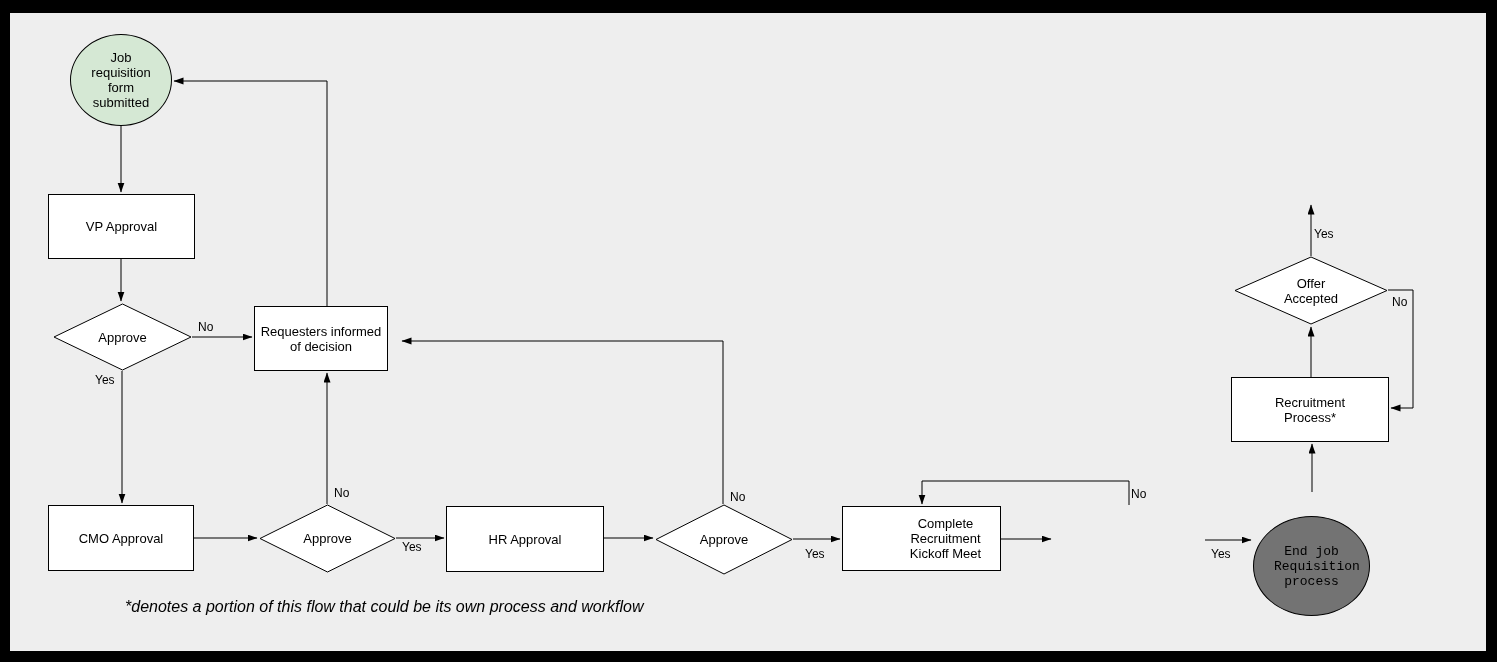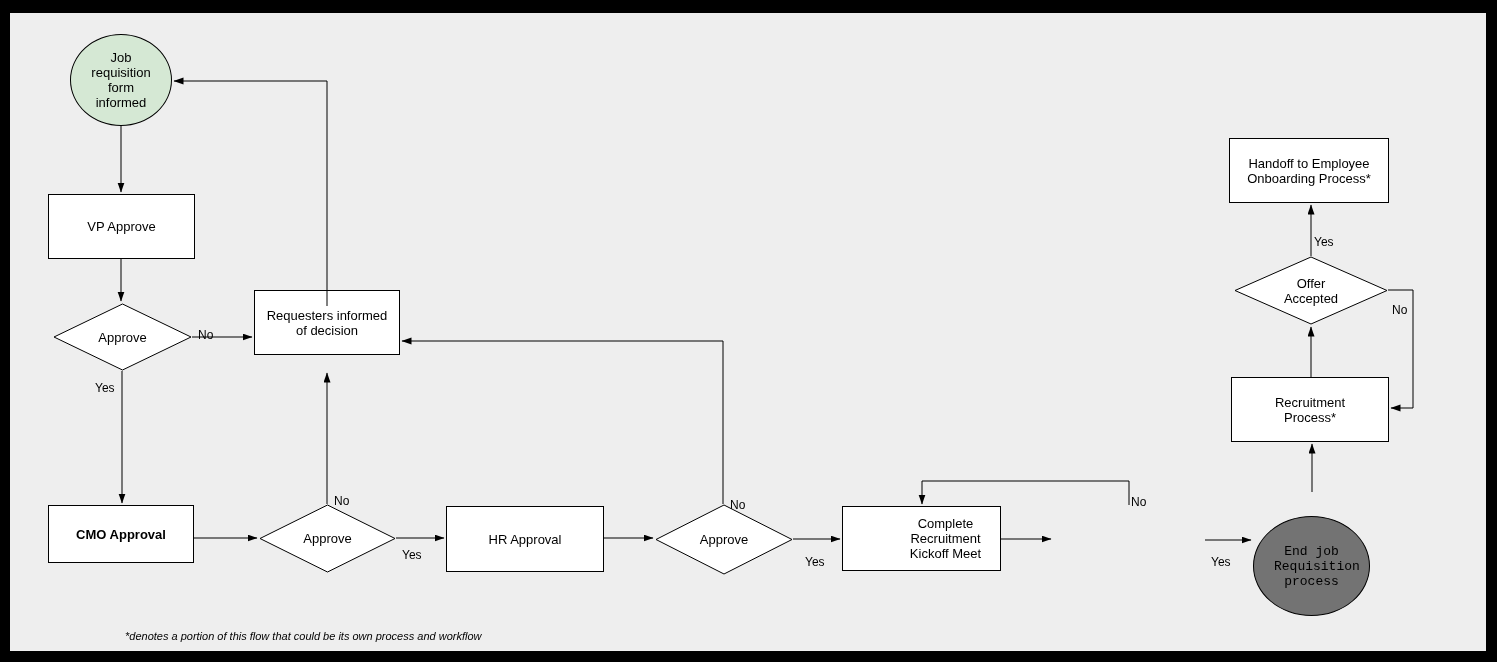--- a/index.html
+++ b/index.html
@@ -7,51 +7,51 @@
           font-family:"Liberation Sans", sans-serif;}
   #panel{position:absolute;left:10px;top:13px;width:1476px;height:638px;background:#eeeeee;}
   .node{position:absolute;display:flex;align-items:center;justify-content:center;
         text-align:center;font-size:13px;line-height:15px;color:#000;box-sizing:border-box;}
   .rect{background:#ffffff;border:1px solid #000;}
   .ellipse{border:1px solid #000;border-radius:50%;}
   .diamond{background:transparent;}
   .diamond svg{position:absolute;left:0;top:0;}
   .diamond span{position:relative;z-index:2;}
   .node span{display:inline-block;}
-  .edge-label{position:absolute;font-size:12px;line-height:13px;color:#000;white-space:nowrap;margin-top:8px;}
+  .edge-label{position:absolute;font-size:12px;line-height:13px;color:#000;white-space:nowrap;}
   #connectors{position:absolute;left:0;top:0;z-index:3;pointer-events:none;}
   .node{z-index:2;}
-  #footnote{position:absolute;left:125px;top:630px;font-size:11px;font-style:italic;color:#000;}
+  #footnote{position:absolute;left:125px;top:598px;font-size:16px;font-style:italic;color:#000;}
 </style>
 </head>
 <body>
 
 <div id="screen">
   <div id="panel"></div>
 
   <div class="node ellipse" style="left:70px;top:34px;width:102px;height:92px;background:#d5e8d4;">
-    <span style="max-width:66px;">Job requisition form informed</span>
+    <span style="max-width:66px;">Job requisition form submitted</span>
   </div>
 
   <div class="node rect" style="left:48px;top:194px;width:147px;height:65px;">
-    <span>VP Approve</span>
+    <span>VP Approval</span>
   </div>
 
   <div class="node diamond" style="left:53px;top:303px;width:139px;height:68px;">
     <svg width="139" height="68">
       <polygon points="69.5,1 138,34 69.5,67 1,34" fill="#ffffff" stroke="#000000" stroke-width="1"></polygon>
     </svg>
     <span>Approve</span>
   </div>
 
-  <div class="node rect" style="left:254px;top:290px;width:146px;height:65px;">
+  <div class="node rect" style="left:254px;top:306px;width:134px;height:65px;">
     <span style="max-width:130px;">Requesters informed of decision</span>
   </div>
 
-  <div class="node rect" style="left:48px;top:505px;width:146px;height:58px;font-weight:bold;">
+  <div class="node rect" style="left:48px;top:505px;width:146px;height:66px;">
     <span>CMO Approval</span>
   </div>
 
   <div class="node diamond" style="left:259px;top:504px;width:137px;height:69px;">
     <svg width="137" height="69">
       <polygon points="68.5,1 136,34.5 68.5,68 1,34.5" fill="#ffffff" stroke="#000000" stroke-width="1"></polygon>
     </svg>
     <span>Approve</span>
   </div>
 
@@ -79,23 +79,20 @@
     <svg width="154" height="69">
       <polygon points="77,1 153,34.5 77,68 1,34.5" fill="#ffffff" stroke="#000000" stroke-width="1"></polygon>
     </svg>
     <span style="max-width:70px;">Offer Accepted</span>
   </div>
 
   <div class="node rect" style="left:1231px;top:377px;width:158px;height:65px;">
     <span style="max-width:100px;">Recruitment Process*</span>
   </div>
 
-  <div class="node rect" style="left:1229px;top:138px;width:160px;height:65px;">
-    <span style="max-width:145px;">Handoff to Employee Onboarding Process*</span>
-  </div>
 
   <div class="edge-label" style="left:198px;top:321px;">No</div>
   <div class="edge-label" style="left:95px;top:374px;">Yes</div>
   <div class="edge-label" style="left:334px;top:487px;">No</div>
   <div class="edge-label" style="left:402px;top:541px;">Yes</div>
   <div class="edge-label" style="left:730px;top:491px;">No</div>
   <div class="edge-label" style="left:805px;top:548px;">Yes</div>
   <div class="edge-label" style="left:1131px;top:488px;">No</div>
   <div class="edge-label" style="left:1211px;top:548px;">Yes</div>
   <div class="edge-label" style="left:1314px;top:228px;">Yes</div>

